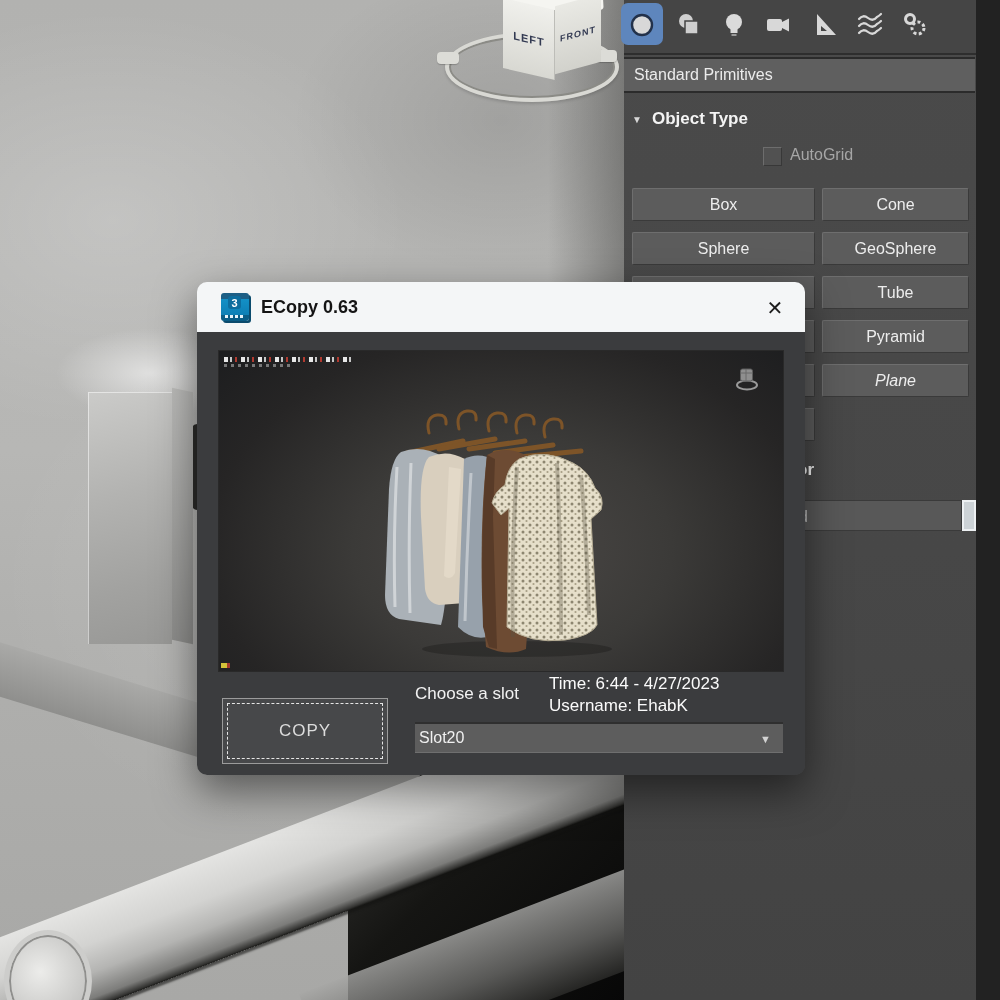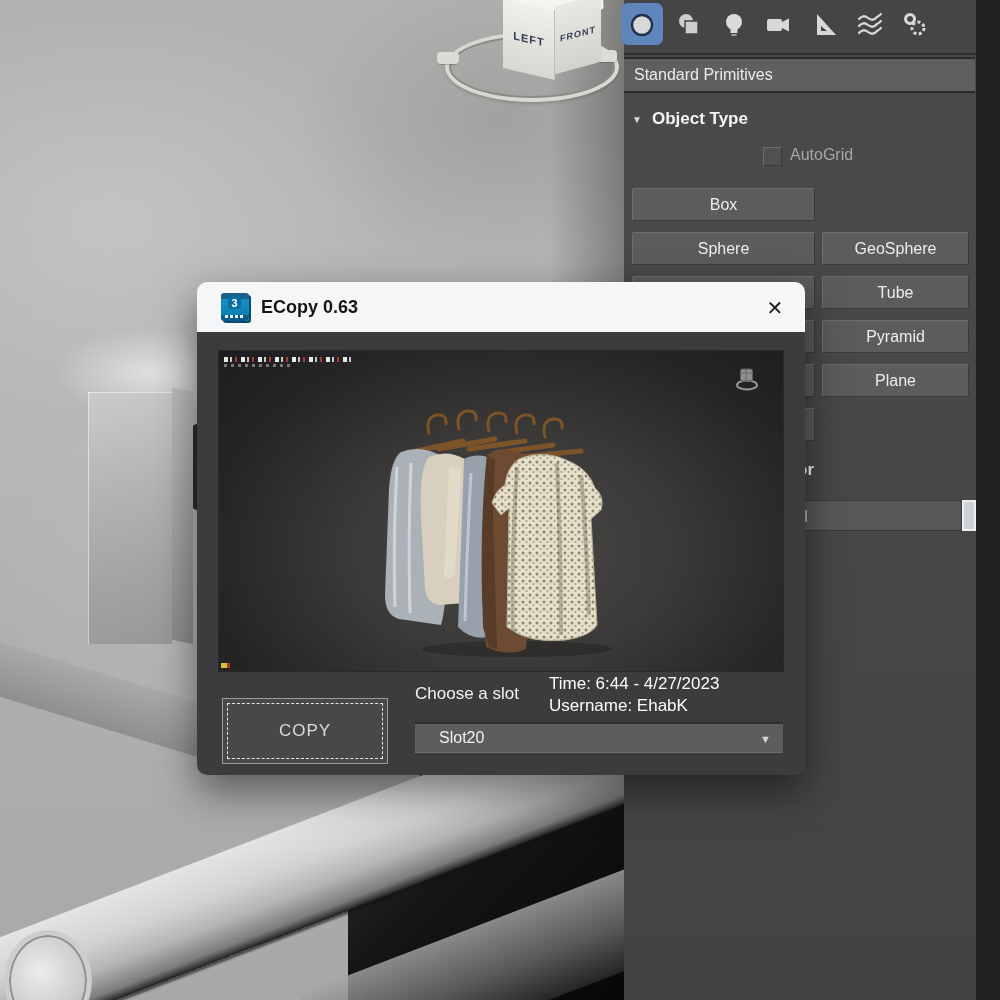--- a/index.html
+++ b/index.html
@@ -124,21 +124,21 @@
 
   .copy-btn{left:25px;top:366px;width:166px;height:66px;background:#47484a;
     border:1px solid #9b9b9b;box-sizing:border-box;display:flex;align-items:center;justify-content:center;
     color:#dcdcdc;font-size:17px;letter-spacing:1px;}
   .copy-btn::after{content:"";position:absolute;inset:4px;border:1px dashed #e6e6e6;}
   .slot-label{left:218px;top:352px;font-size:17px;color:#f2f2f2;}
   .time-label{left:352px;top:342px;font-size:17px;color:#fbfbfb;}
   .user-label{left:352px;top:364px;font-size:17px;color:#fbfbfb;}
   .slot-dd{left:218px;top:390px;width:368px;height:31px;background:#5d5d5d;
     border-top:2px solid #2f2f2f;border-bottom:1px solid #6f6f6f;box-sizing:border-box;
-    display:flex;align-items:center;color:#f0f0f0;font-size:16px;padding-left:24px;}
+    display:flex;align-items:center;color:#f0f0f0;font-size:16px;padding-left:4px;}
   .dd-arrow{position:absolute;right:12px;top:9px;font-size:11px;color:#d2d2d2;}
   svg{display:block;}
 </style>
 </head>
 <body>
 
 <div id="screen">
 
   <div id="viewport" class="abs">
     <div class="abs wall-dark-right"></div>
@@ -231,24 +231,25 @@
 
     <div class="abs cb"></div>
     <div class="abs cb-label">AutoGrid</div>
 
     <div class="abs pbtn" style="left:8px;top:232px;">Sphere</div>
     <div class="abs pbtn" style="left:8px;top:188px;">Box</div>
     <div class="abs pbtn" style="left:8px;top:276px;"></div>
     <div class="abs pbtn" style="left:8px;top:320px;"></div>
     <div class="abs pbtn" style="left:8px;top:364px;"></div>
     <div class="abs pbtn" style="left:8px;top:408px;"></div>
+    <div class="abs pbtn r" style="left:198px;top:188px;">Cone</div>
     <div class="abs pbtn r" style="left:198px;top:232px;">GeoSphere</div>
     <div class="abs pbtn r" style="left:198px;top:276px;">Tube</div>
     <div class="abs pbtn r" style="left:198px;top:320px;">Pyramid</div>
-    <div class="abs pbtn r" style="left:198px;top:364px;">Plane</div>
+    <div class="abs pbtn r" style="left:198px;top:364px;font-style:italic;">Plane</div>
 
     <div class="abs nc-title">Name and Color</div>
     <div class="abs name-field">
       <span>ed</span>
     </div>
     <div class="abs swatch"></div>
   </div>
 
   <div id="dialog" class="abs">
     <div class="abs dlg-title">

